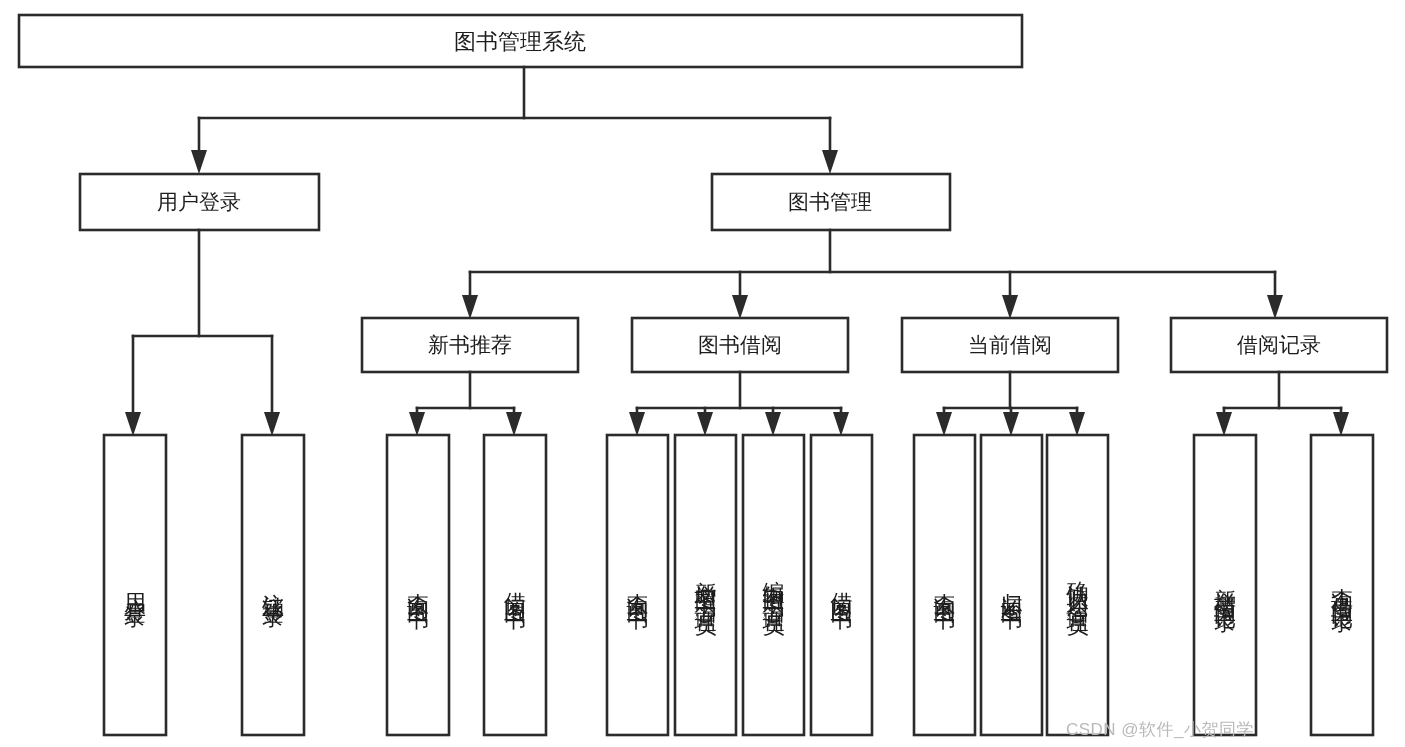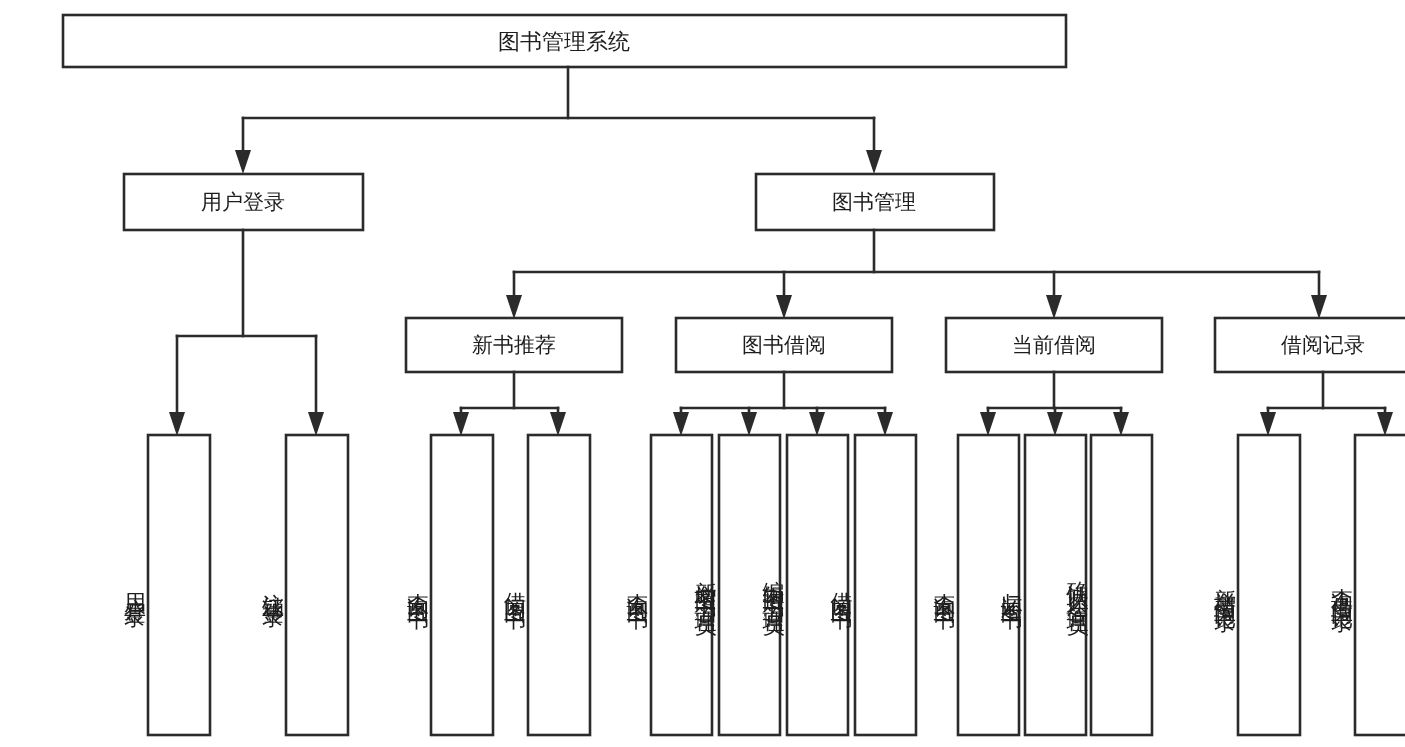--- a/index.html
+++ b/index.html
@@ -13,21 +13,20 @@
     position: relative;
     overflow: hidden;
     font-family: "Liberation Sans", "DejaVu Sans", sans-serif;
   }
   #diagram-root {
     position: absolute;
     left: 0;
     top: 0;
     width: 1266px;
     height: 747px;
-    padding-left: 44px;
   }
   .node-box {
     fill: #ffffff;
     stroke: #2b2b2b;
     stroke-width: 2.6;
   }
   .connector {
     stroke: #2b2b2b;
     stroke-width: 2.6;
     fill: none;
@@ -249,14 +248,15 @@
     <span class="vert-label">确认归还（管理员）</span>
   </div>
 
   <div class="vert-label-wrap" style="left:1194px; top:435px; width:62px; height:300px;">
     <span class="vert-label">新增借阅记录</span>
   </div>
   <div class="vert-label-wrap" style="left:1311px; top:435px; width:62px; height:300px;">
     <span class="vert-label">查询借阅记录</span>
   </div>
 
+  <div id="watermark">CSDN @软件_小贺同学</div>
 
 </div>
 
 </body></html>

